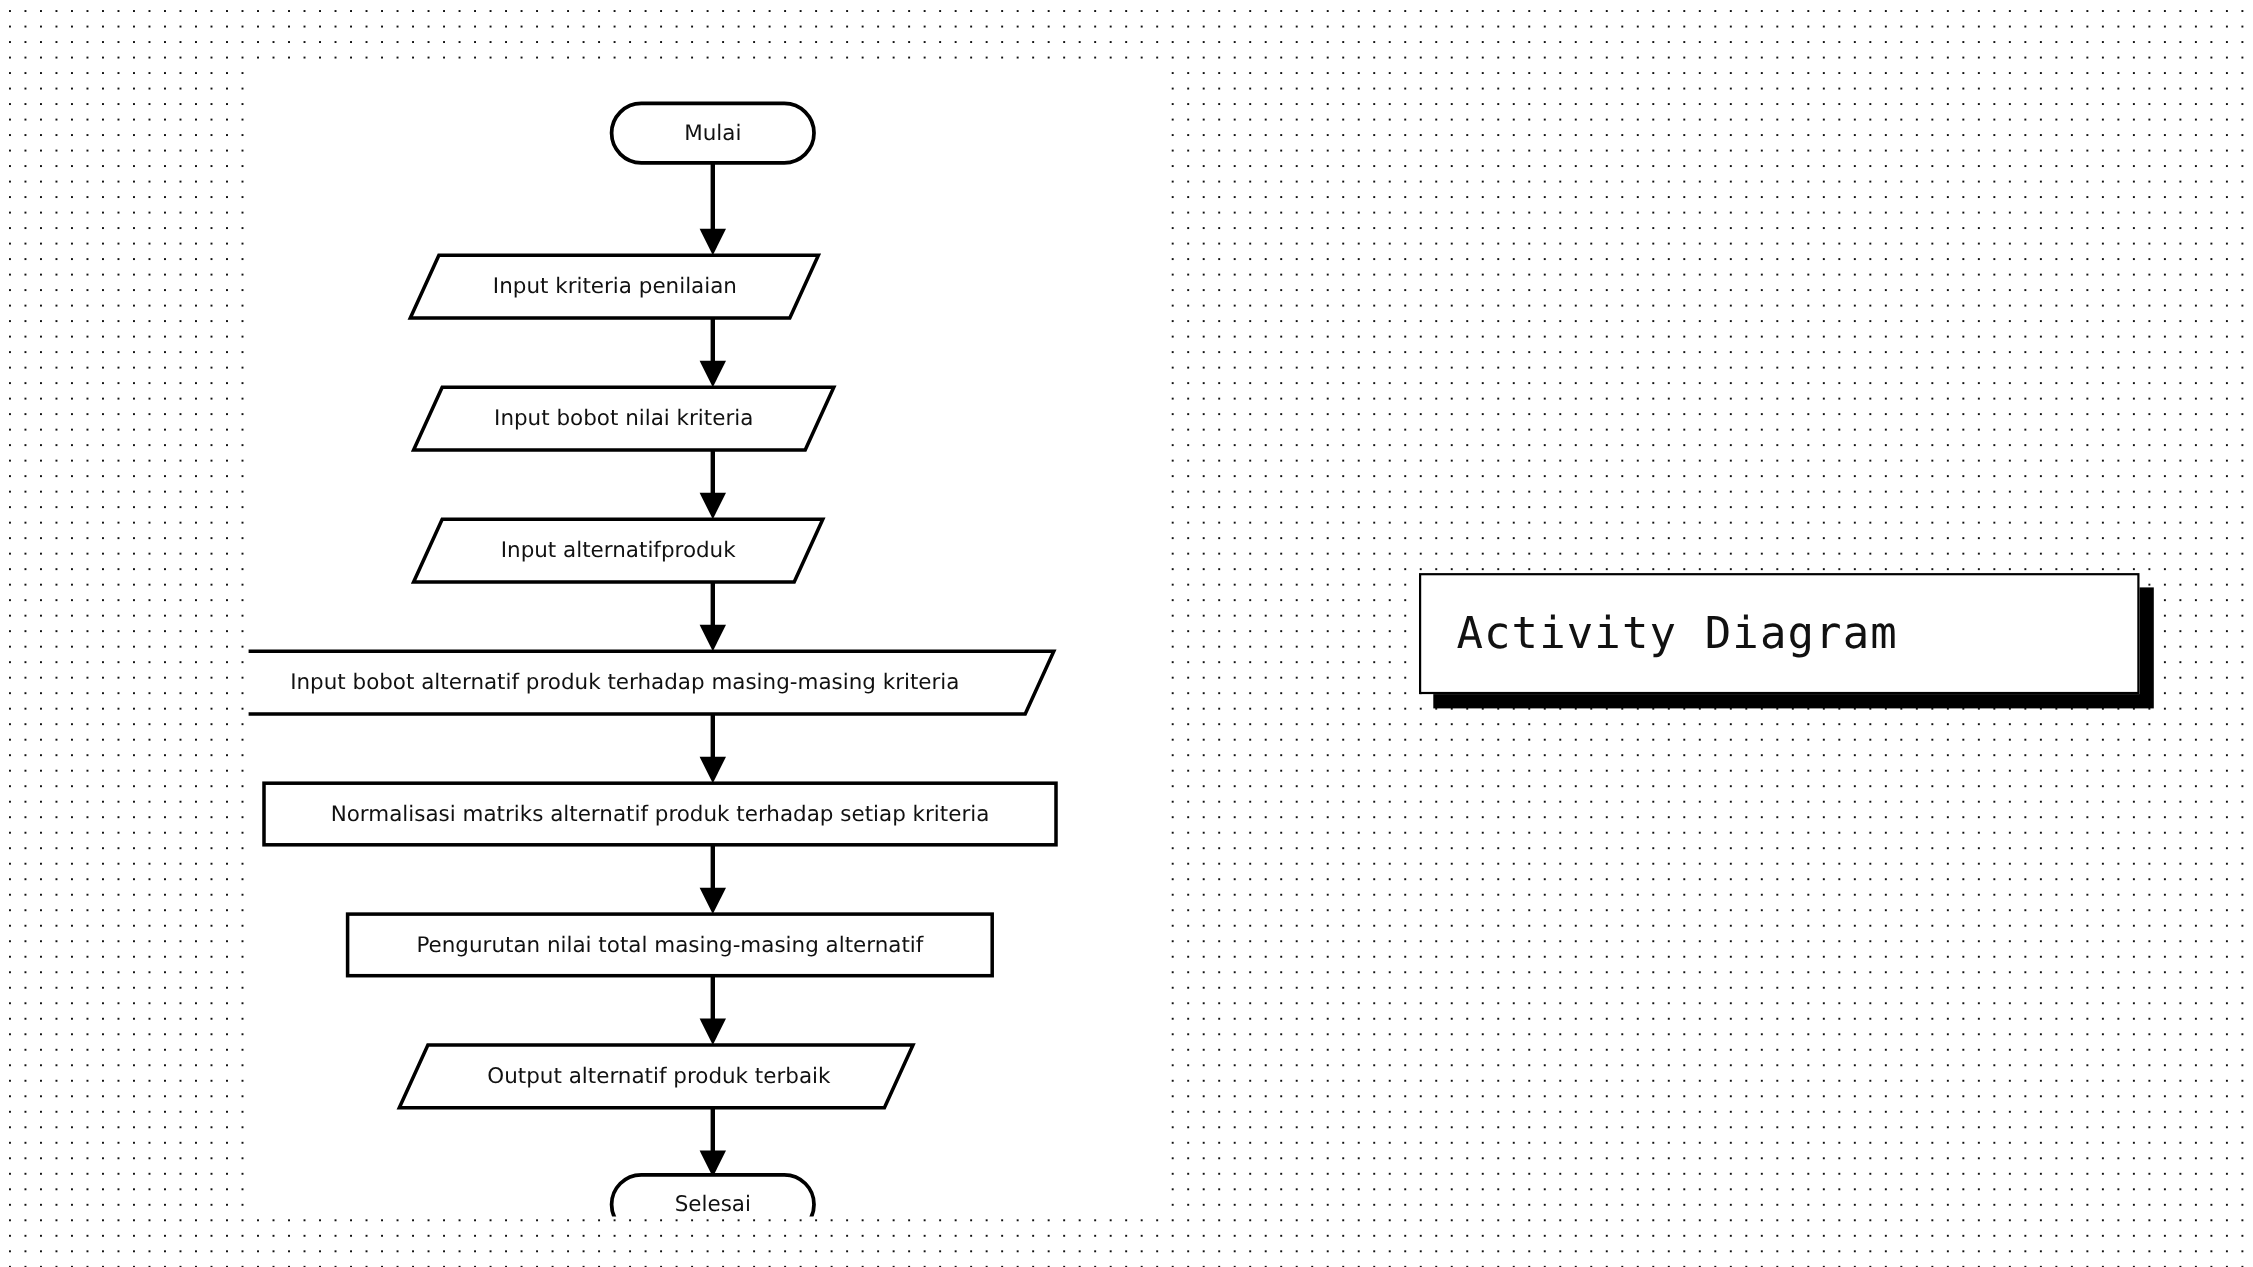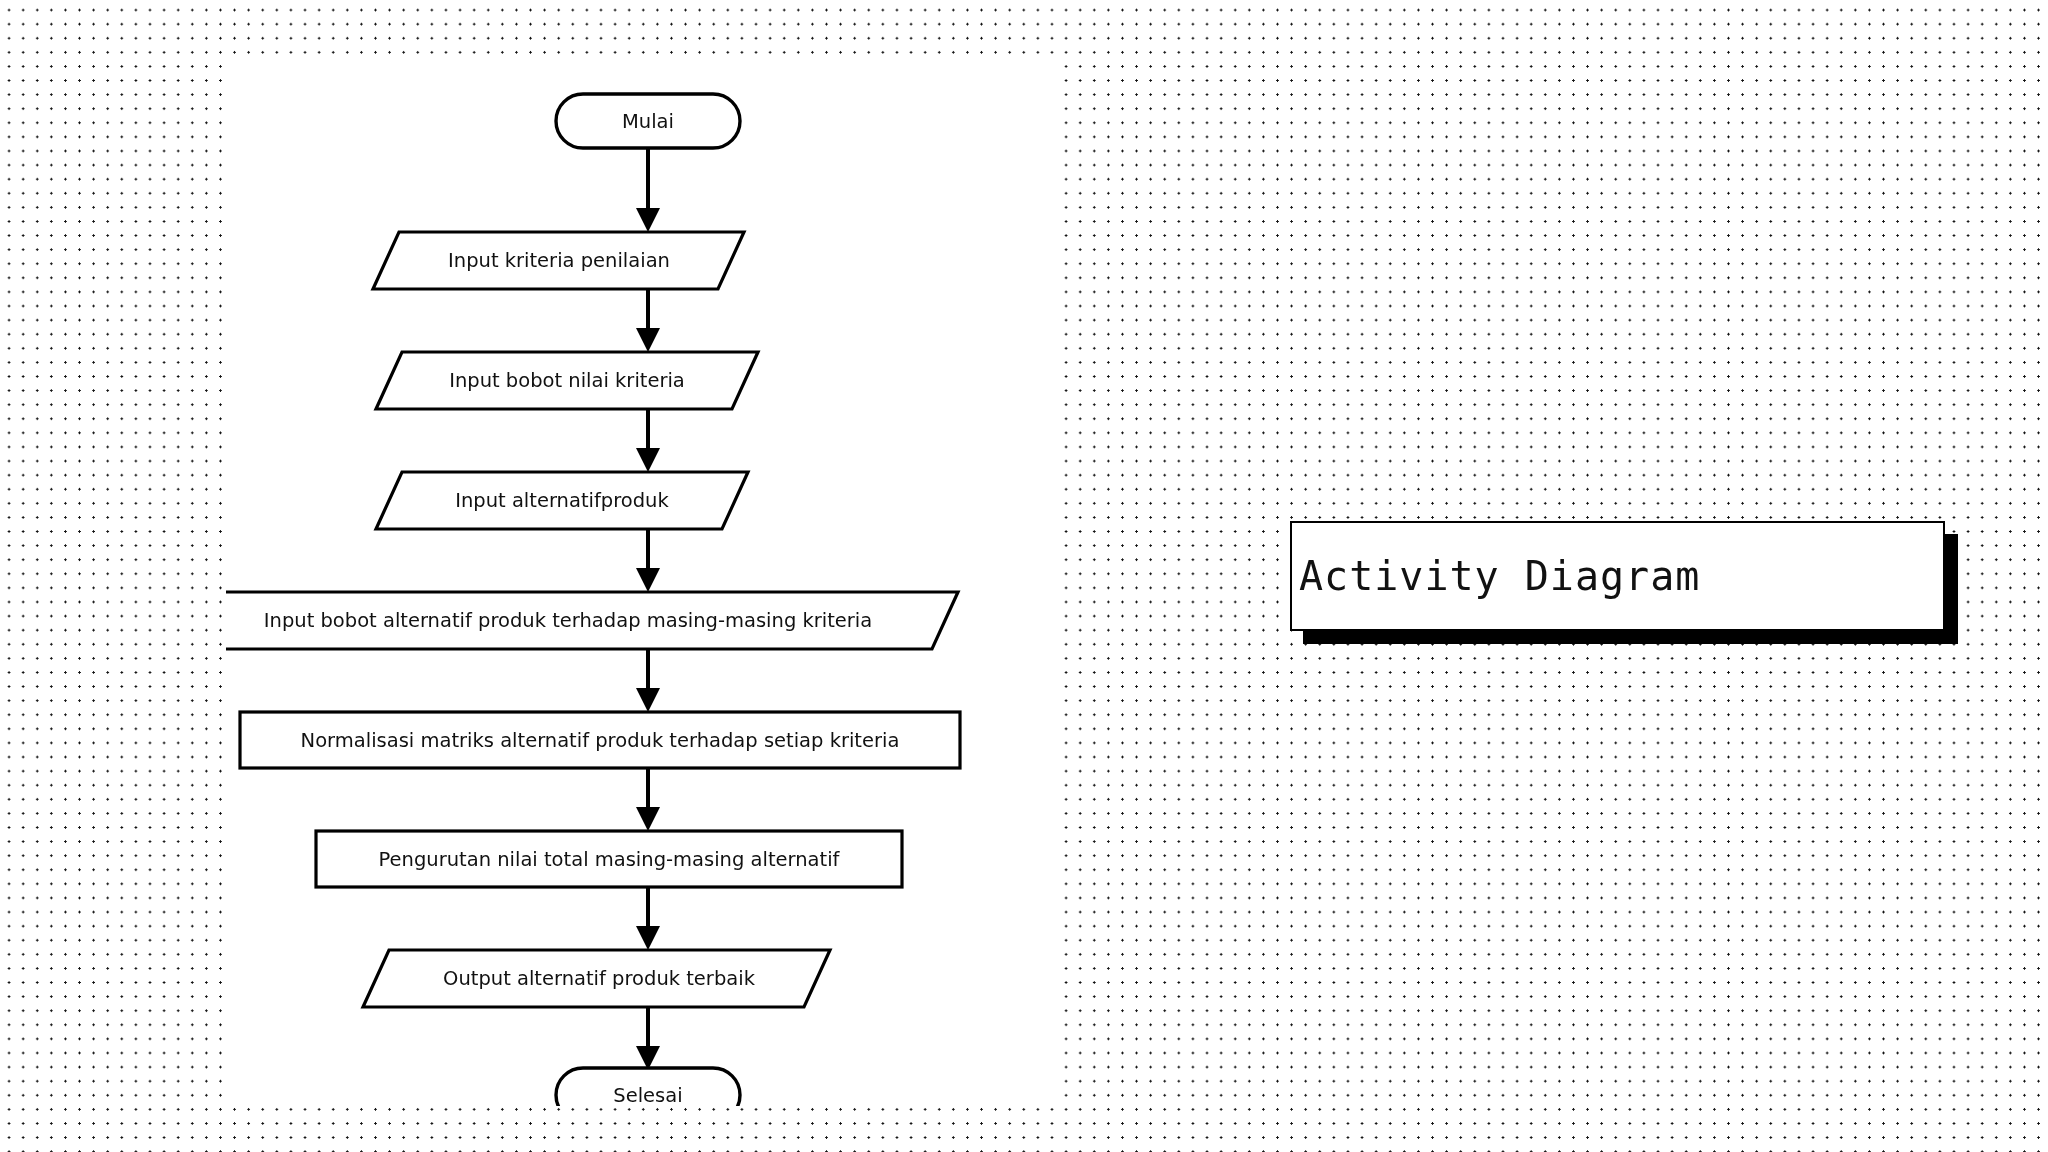--- a/index.html
+++ b/index.html
@@ -89,21 +89,21 @@
     border: 2.5px solid #000000;
     box-sizing: border-box;
     display: flex;
     align-items: center;
   }
   #caption-text {
     font-family: "DejaVu Sans Mono", monospace;
     font-size: 40px;
     color: #111111;
     letter-spacing: 1px;
-    padding-left: 7px;
+    padding-left: 32px;
     white-space: nowrap;
   }
 </style>
 </head>
 <body>
 
 <div id="canvas-panel"></div>
 
 <svg id="flowchart-svg" viewBox="0 0 828 1048">
 

